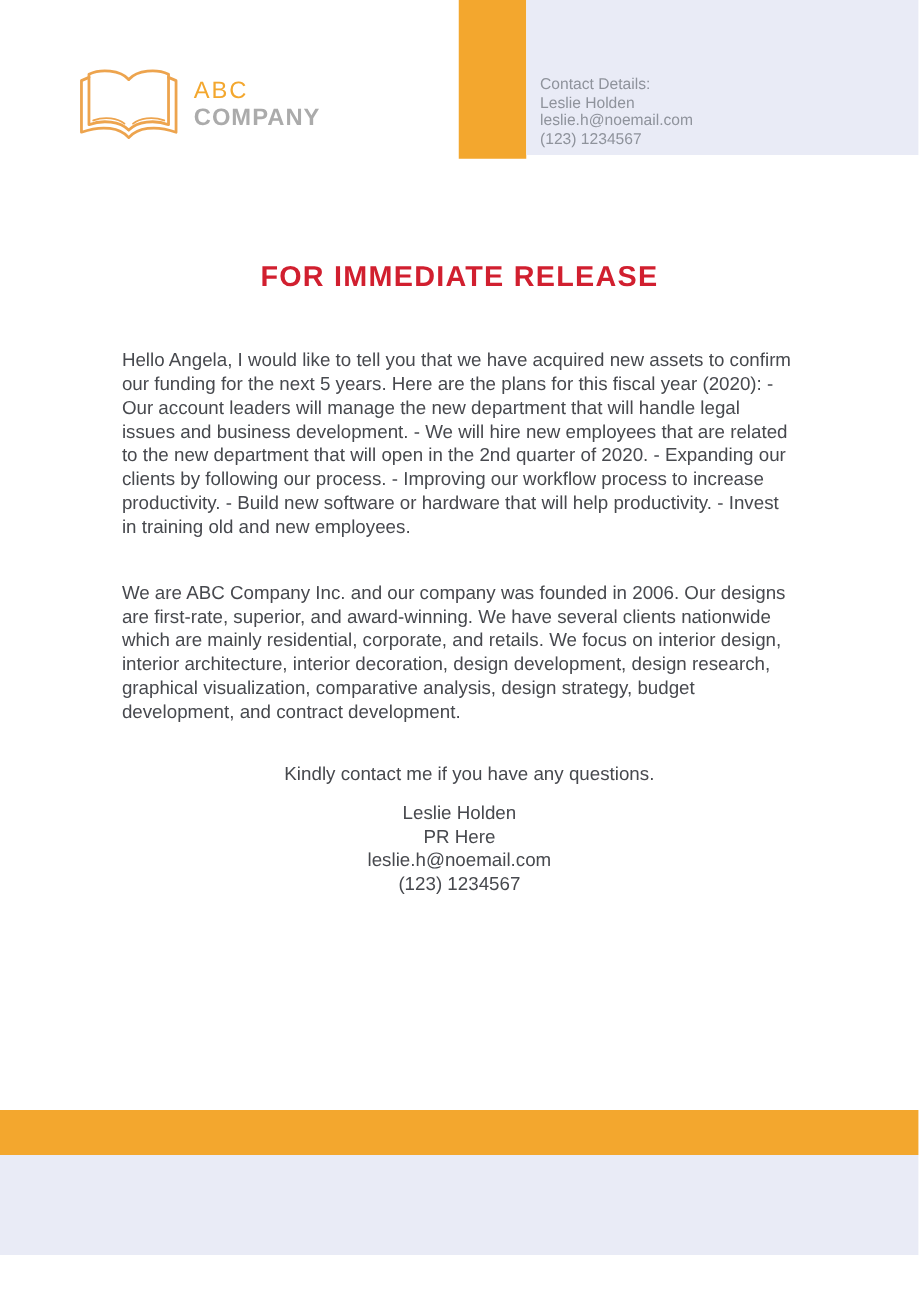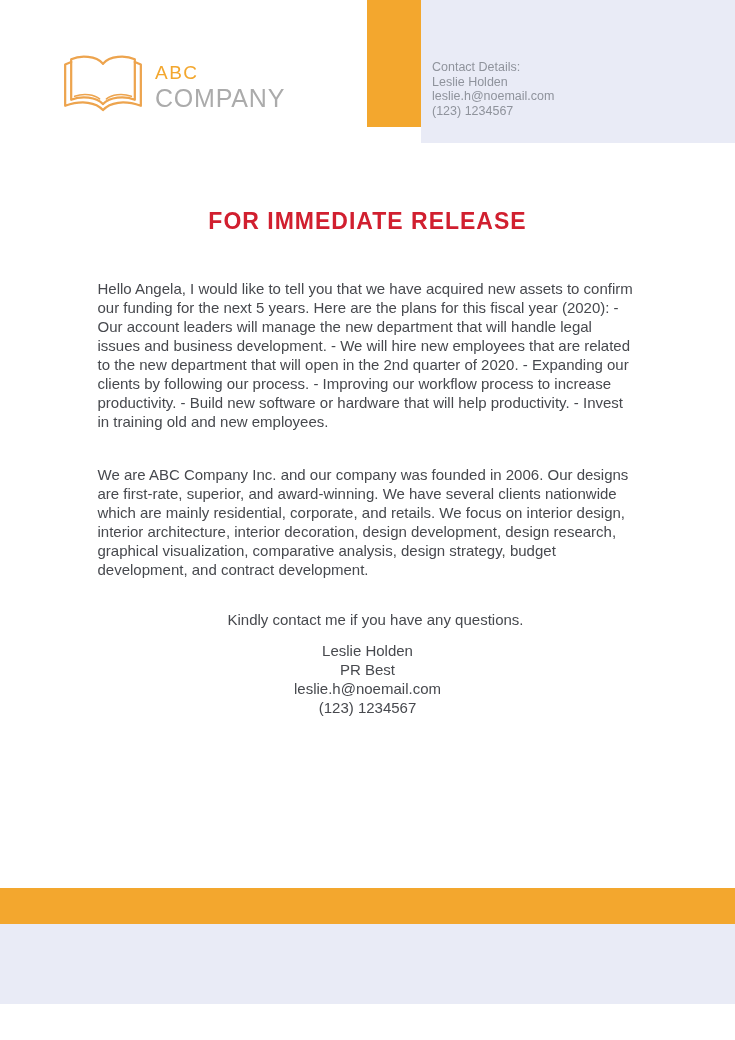--- a/index.html
+++ b/index.html
@@ -25,29 +25,29 @@
   
   .header{position:absolute;top:0;left:0;width:100%;height:127px;}
   .logo-wrap{position:absolute;left:60px;top:50px;display:flex;align-items:flex-start;}
   .logo-icon{width:86px;height:72px;flex:0 0 auto;}
   .logo-text{margin-left:9px;padding-top:12px;line-height:1.15;}
   .logo-abc{
     font-size:19px;letter-spacing:1.5px;color:var(--orange);
     font-weight:400;display:block;
   }
   .logo-company{
-    font-size:25px;letter-spacing:0.8px;color:var(--logo-gray);
-    font-weight:400;display:block;
+    font-size:19px;letter-spacing:0.8px;color:var(--logo-gray);
+    font-weight:700;display:block;
   }
   .header-orange-bar{
     position:absolute;left:367px;top:0;width:54px;height:127px;
     background:var(--orange);
   }
   .contact-box{
-    position:absolute;left:421px;top:0;right:0;height:143px;
+    position:absolute;left:421px;top:0;right:0;height:124px;
     background:var(--lavender);
     padding:60px 10px 0 11px;
     font-size:12.5px;line-height:14.6px;color:var(--muted-text);
   }
   .contact-box div{white-space:nowrap;}
   
   .content{position:absolute;top:0;left:0;width:100%;padding-top:170px;text-align:center;}
   .title{
     font-size:23px;font-weight:700;letter-spacing:1px;
     color:var(--red);line-height:28px;margin-top:37px;
@@ -107,21 +107,21 @@
 
     <p class="para para-1">Hello Angela, I would like to tell you that we have acquired new assets to confirm our funding for the next 5 years. Here are the plans for this fiscal year (2020): - Our account leaders will manage the new department that will handle legal issues and business development. - We will hire new employees that are related to the new department that will open in the 2nd quarter of 2020. - Expanding our clients by following our process. - Improving our workflow process to increase productivity. - Build new software or hardware that will help productivity. - Invest in training old and new employees.</p>
 
     <p class="para para-2">We are ABC Company Inc. and our company was founded in 2006. Our designs are first-rate, superior, and award-winning. We have several clients nationwide which are mainly residential, corporate, and retails. We focus on interior design, interior architecture, interior decoration, design development, design research, graphical visualization, comparative analysis, design strategy, budget development, and contract development.</p>
 
     <p class="closing-line">Kindly contact me if you have any questions.</p>
 
 
     <div class="signature">
       <div>Leslie Holden</div>
-      <div>PR Best</div>
+      <div>PR Here</div>
       <div>leslie.h@noemail.com</div>
       <div>(123) 1234567</div>
     </div>
   </div>
 
   <div class="footer-orange-bar"></div>
   <div class="footer-lavender-bar"></div>
 
 </div>
 

